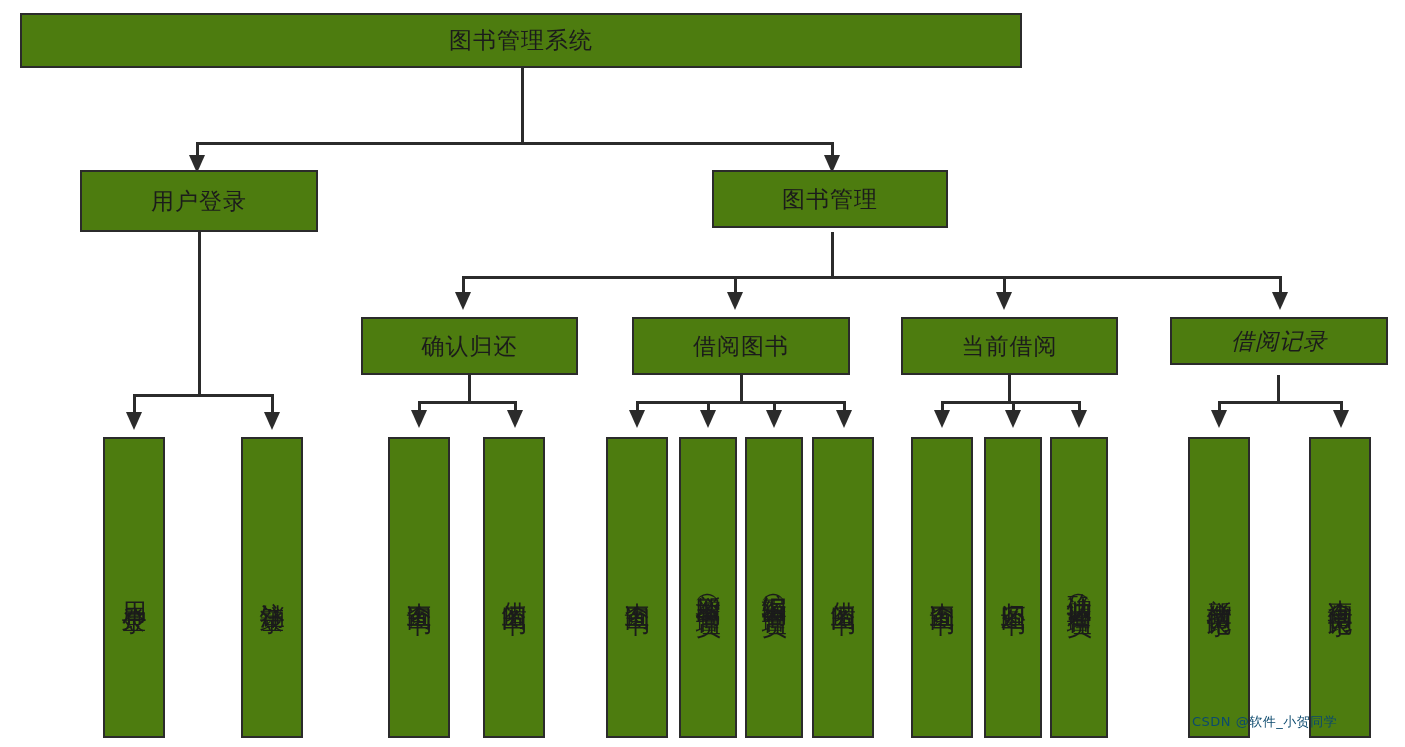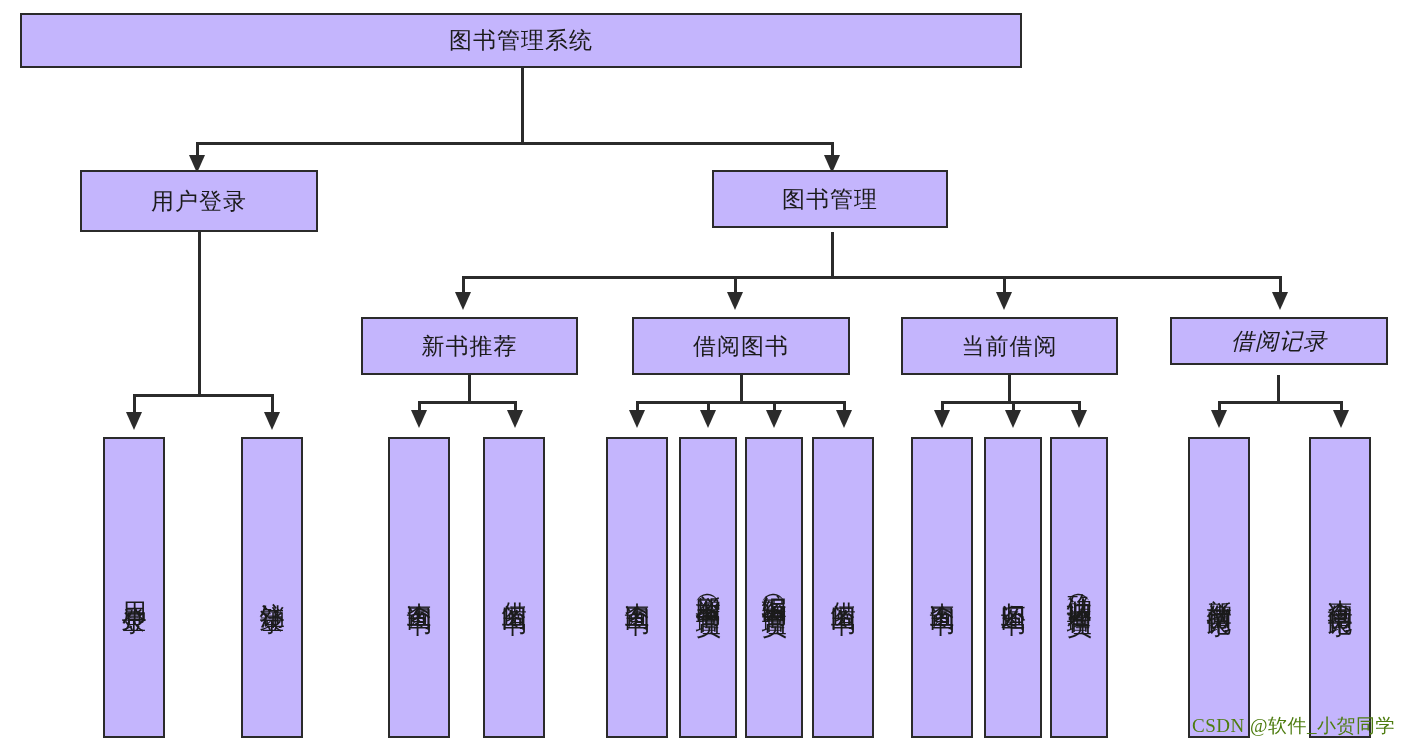--- a/index.html
+++ b/index.html
@@ -14,21 +14,21 @@
     position: relative;
     width: 1405px;
     height: 747px;
     background: #ffffff;
     overflow: hidden;
   }
   .node {
     position: absolute;
     box-sizing: border-box;
     border: 2.5px solid #2b2b2b;
-    background: #c4b5fd;
+    background: #4d7c0f;
     display: flex;
     align-items: center;
     justify-content: center;
     color: #1b1b1b;
     z-index: 3;
   }
   .node-label {
     font-size: 23px;
     line-height: 1.25;
     letter-spacing: 1px;
@@ -58,26 +58,25 @@
     position: absolute;
     width: 0;
     height: 0;
     border-left: 8px solid transparent;
     border-right: 8px solid transparent;
     border-top: 18px solid #2b2b2b;
     z-index: 2;
   }
   .watermark {
     position: absolute;
-    color: #4d7c0f;
-    font-size: 19px;
+    color: #0c4a6e;
+    font-size: 13px;
     letter-spacing: 0.5px;
     z-index: 5;
     white-space: nowrap;
-    font-family: Liberation Serif, serif;
   }
 </style>
 </head>
 <body>
 
 <div id="canvas">
 
   <div class="edge v" style="left:521px; top:68px; height:76px;"></div>
   <div class="edge h" style="left:196px; top:142px; width:638px;"></div>
   <div class="edge v" style="left:196px; top:142px; height:20px;"></div>
@@ -142,21 +141,21 @@
   </div>
 
   <div class="node" style="left:80px; top:170px; width:238px; height:62px;">
     <span class="node-label">用户登录</span>
   </div>
   <div class="node" style="left:712px; top:170px; width:236px; height:58px;">
     <span class="node-label">图书管理</span>
   </div>
 
   <div class="node" style="left:361px; top:317px; width:217px; height:58px;">
-    <span class="node-label">新书推荐</span>
+    <span class="node-label">确认归还</span>
   </div>
   <div class="node" style="left:632px; top:317px; width:218px; height:58px;">
     <span class="node-label">借阅图书</span>
   </div>
   <div class="node" style="left:901px; top:317px; width:217px; height:58px;">
     <span class="node-label">当前借阅</span>
   </div>
   <div class="node" style="left:1170px; top:317px; width:218px; height:48px;font-style:italic;">
     <span class="node-label">借阅记录</span>
   </div>

